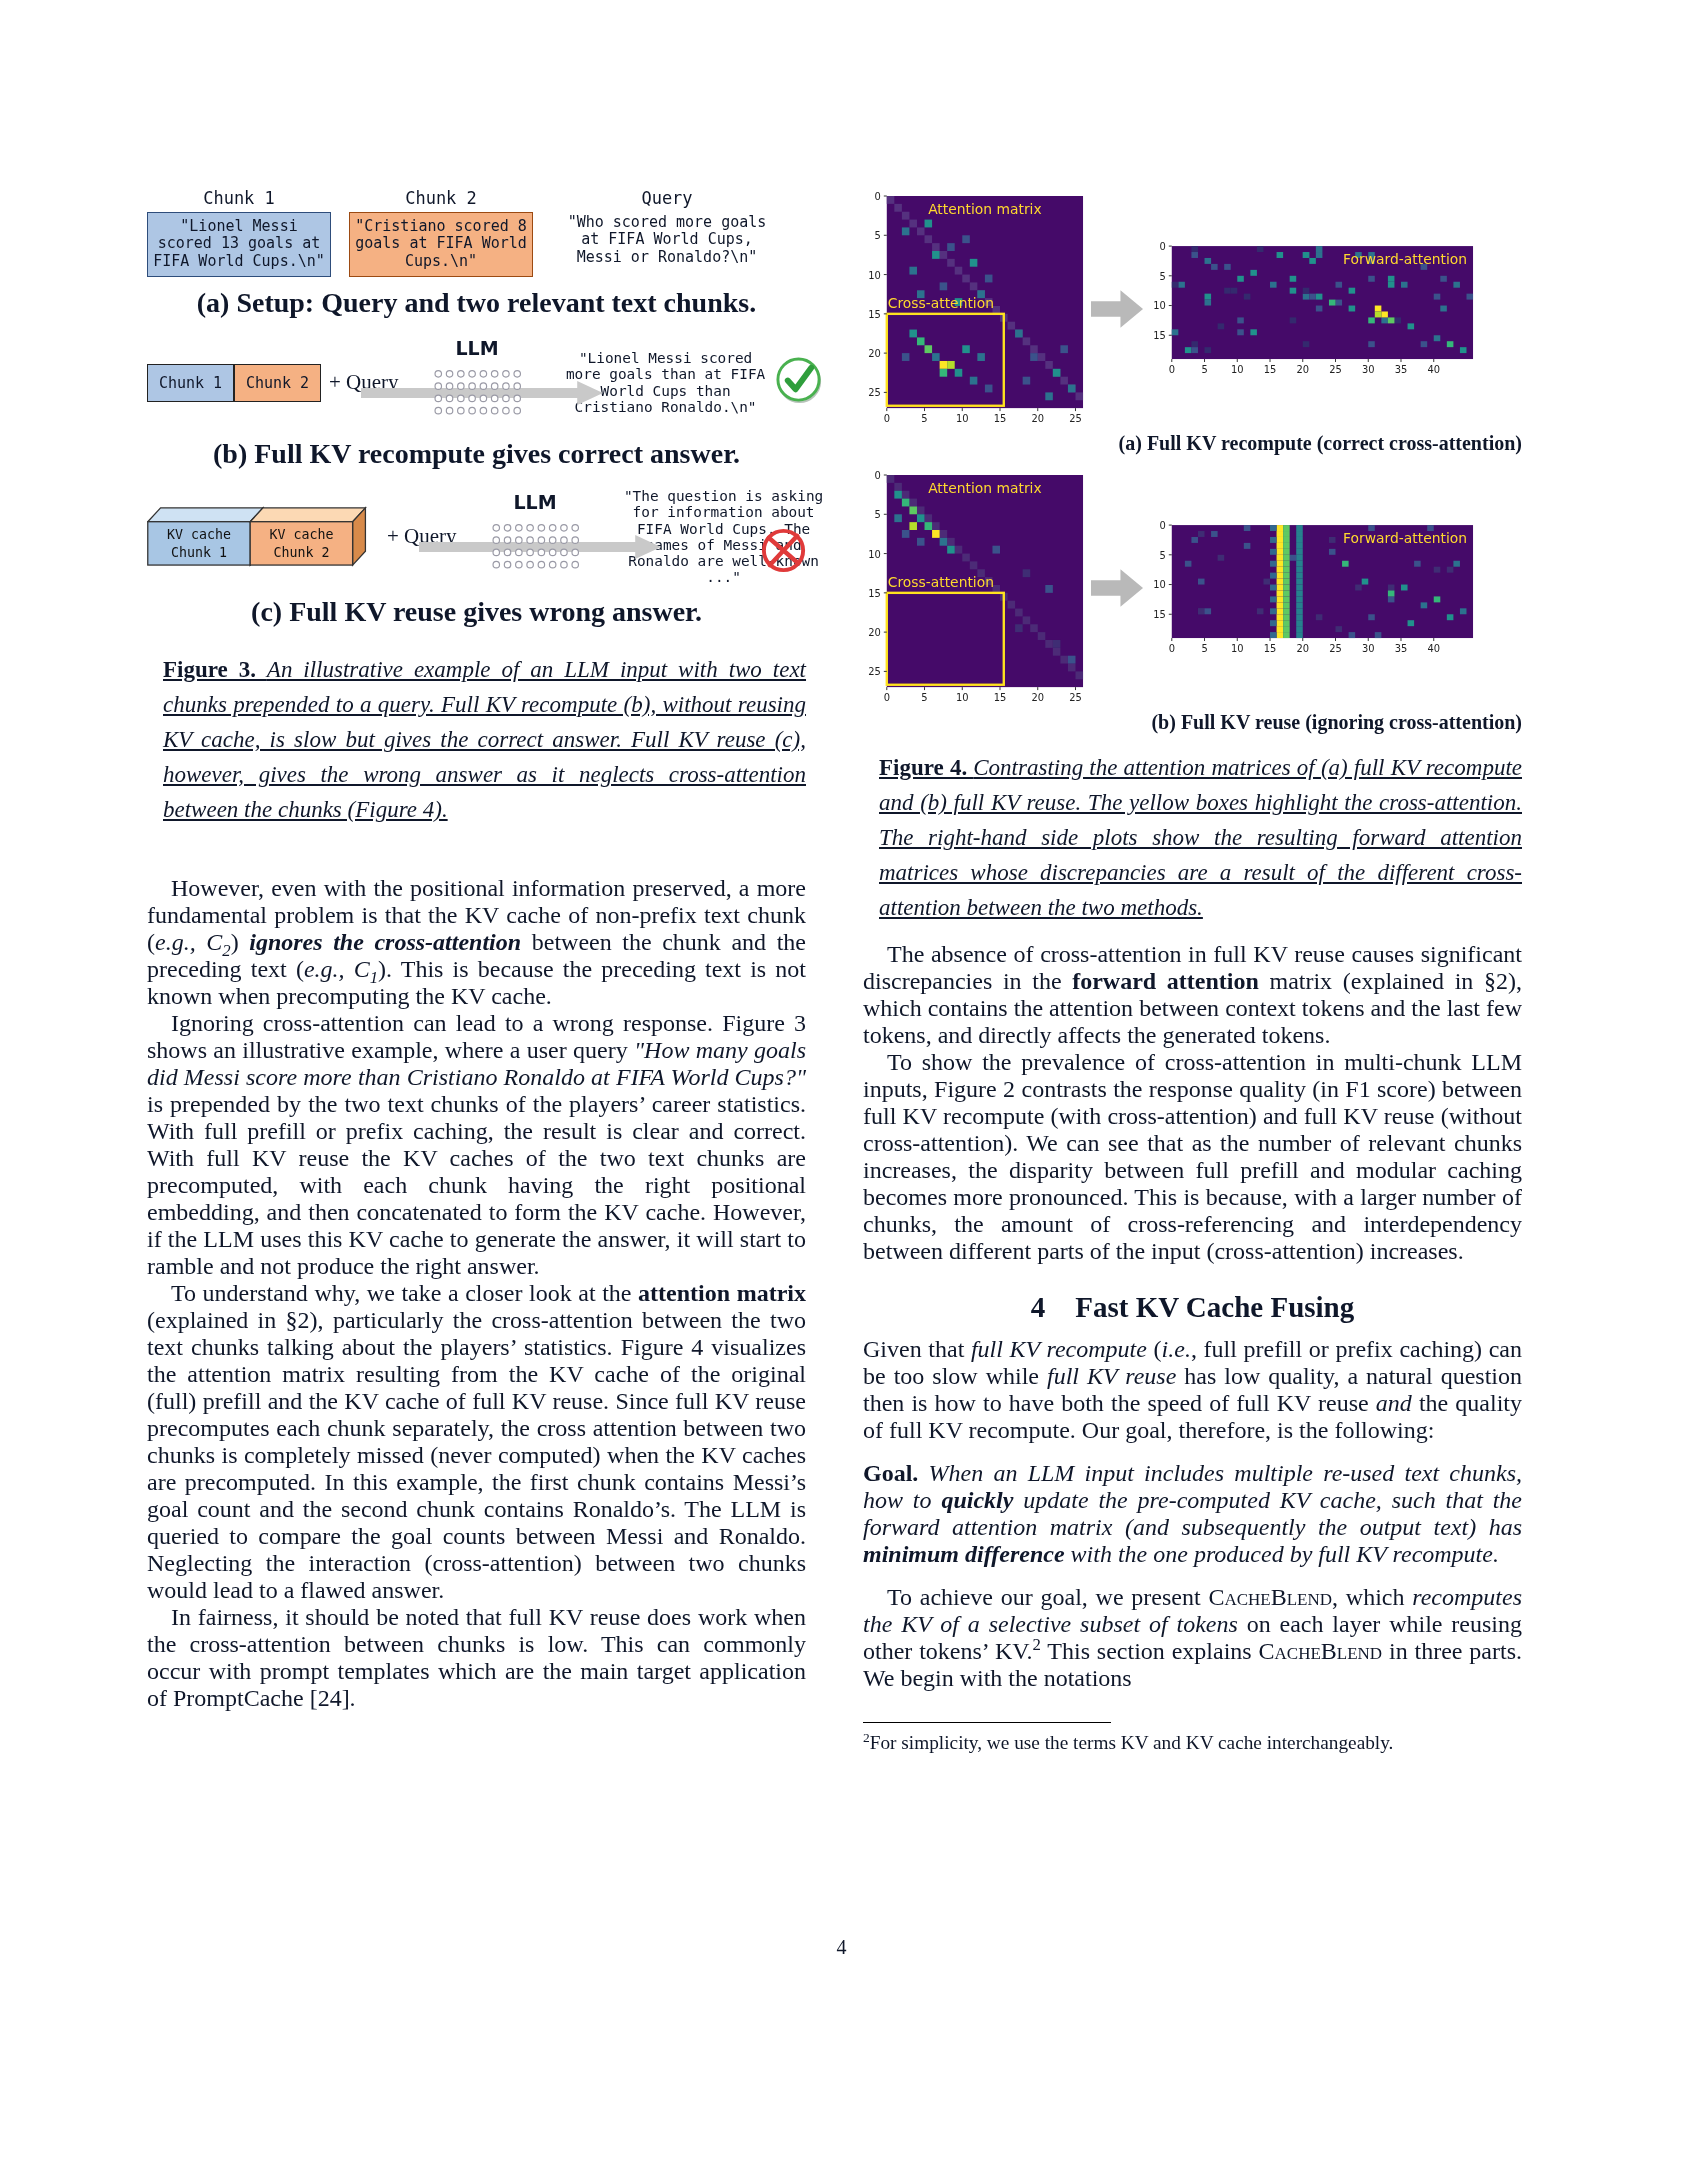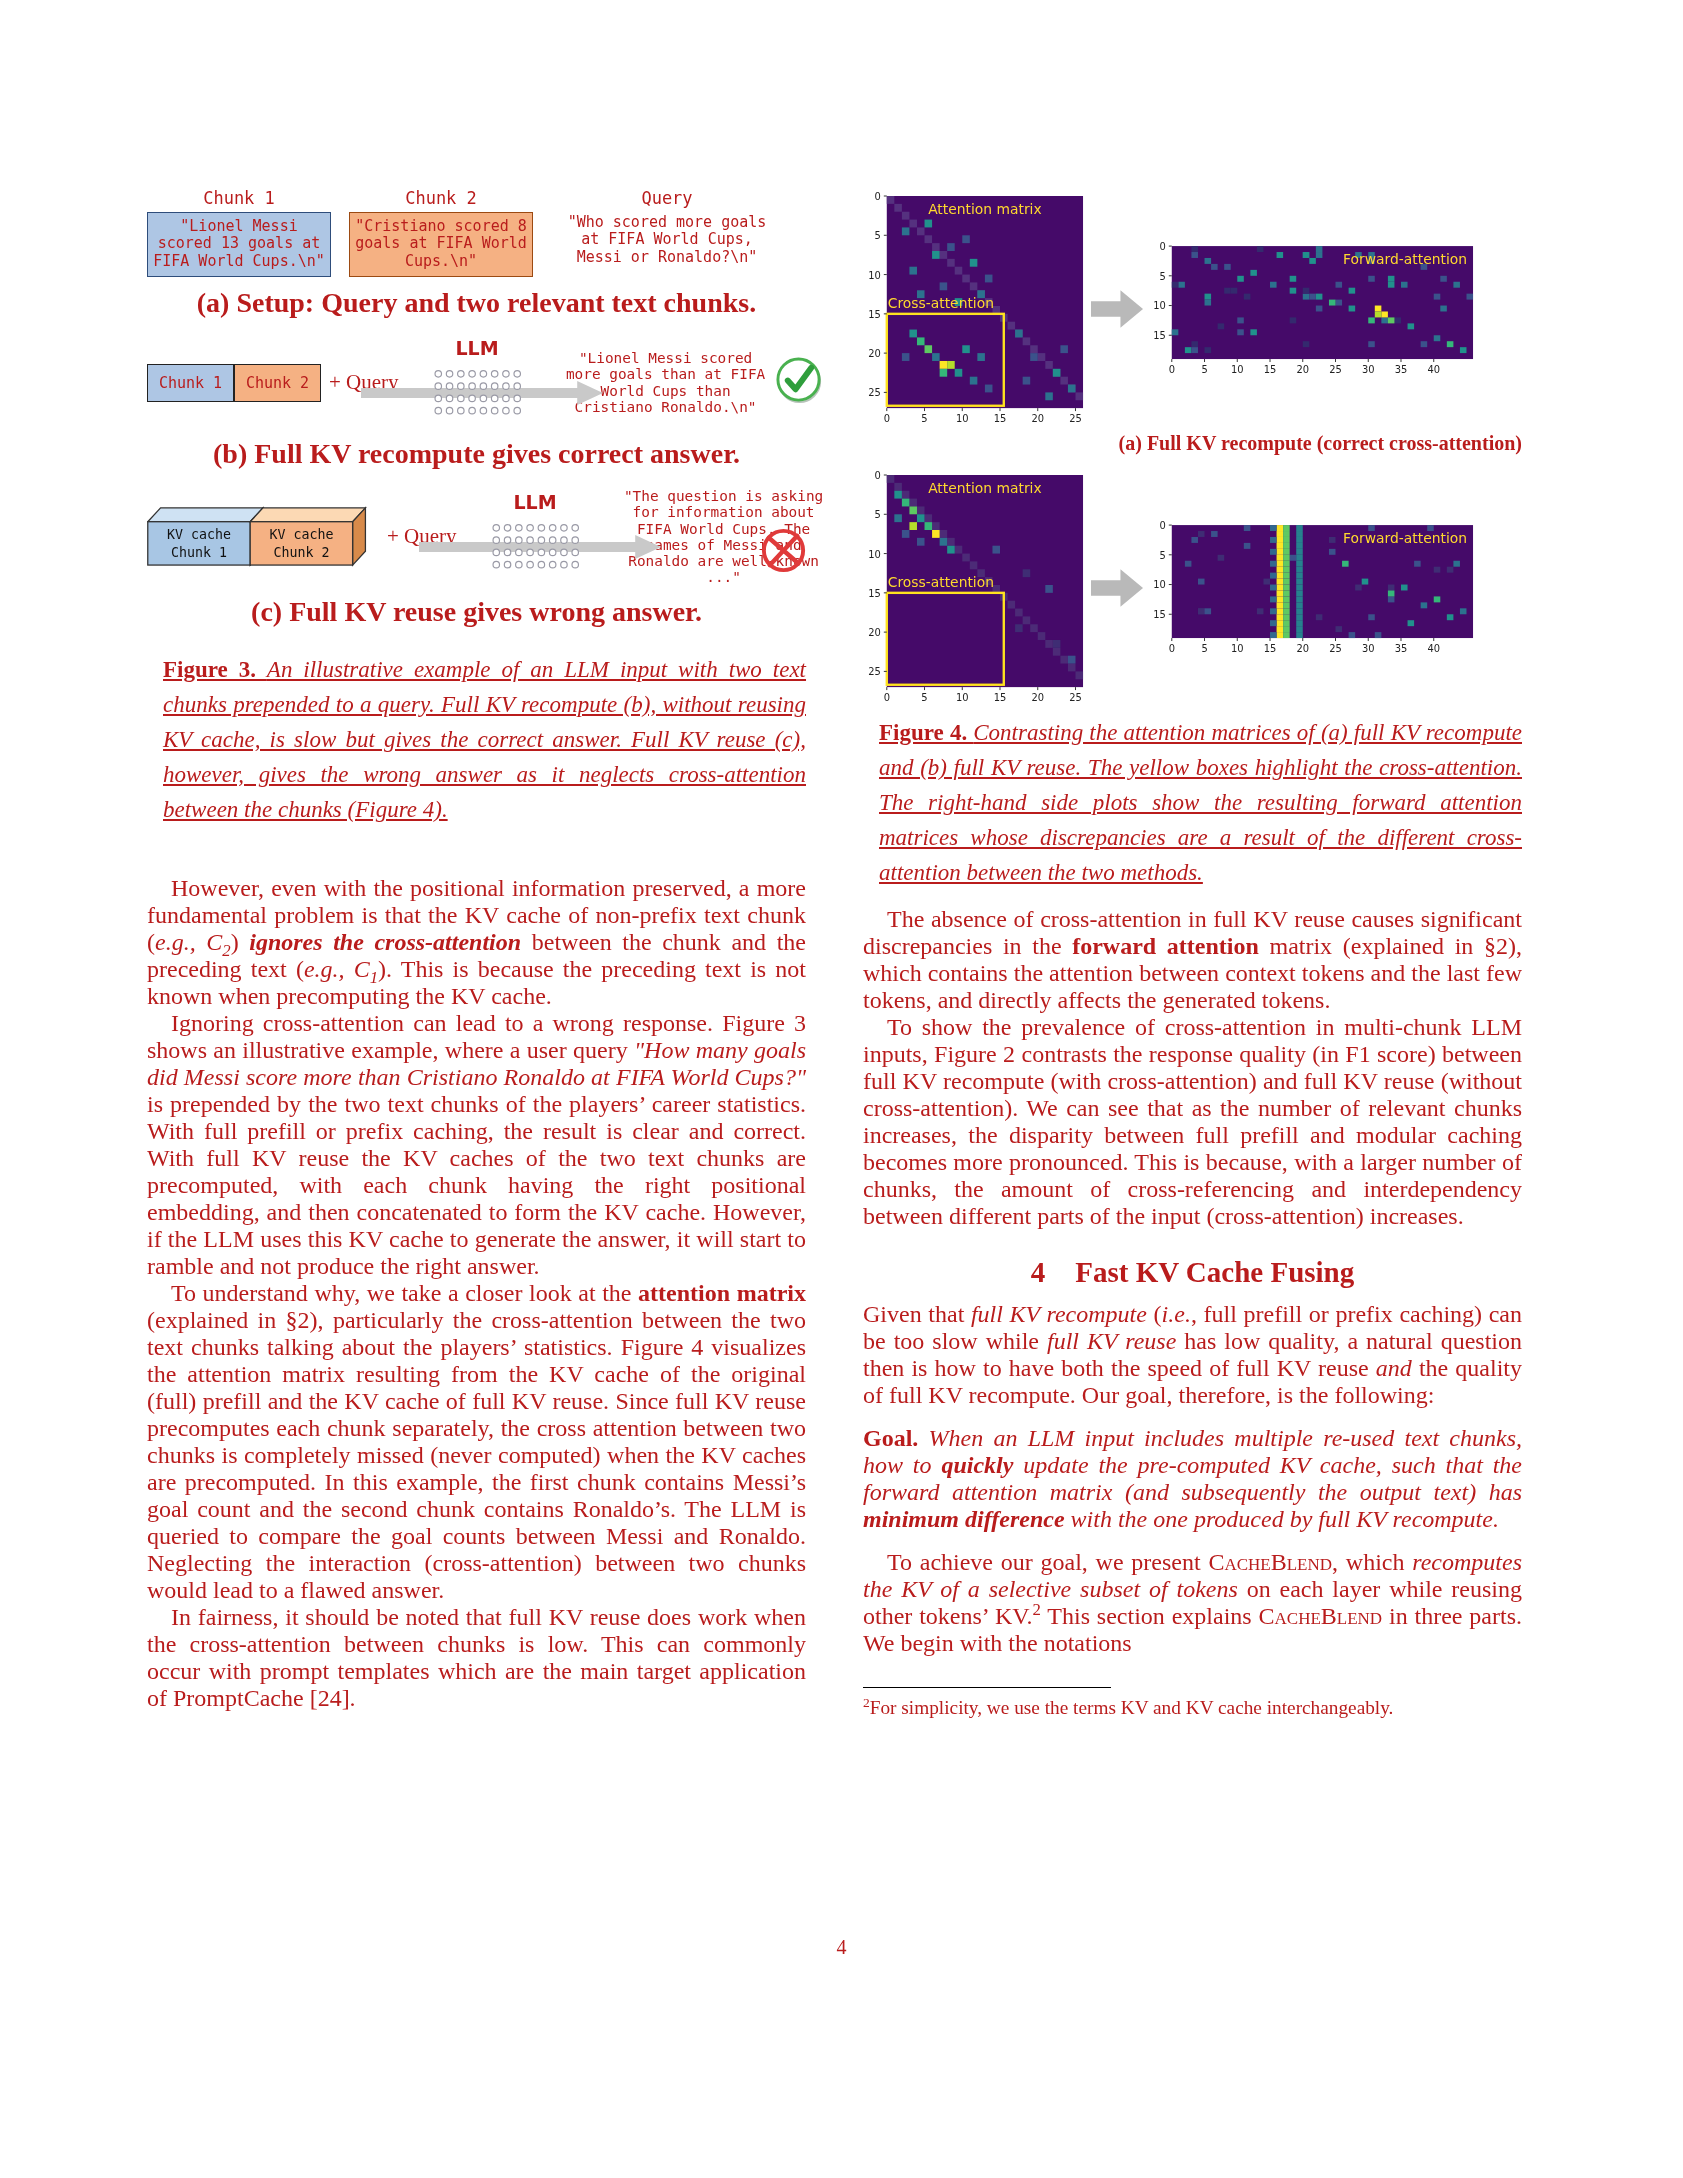--- a/index.html
+++ b/index.html
@@ -1,17 +1,17 @@
 <!DOCTYPE html>
 <html lang="en"><head>
 <meta charset="utf-8">
 <style>
   html,body{margin:0;padding:0;background:#ffffff;}
   .page{position:relative;width:1683px;height:2178px;background:#fff;overflow:hidden;
-        font-family:"Liberation Serif",serif;color:#b91c1c;}
+        font-family:"Liberation Serif",serif;color:#0f172a;}
   .col{position:absolute;top:188px;width:659px;}
   .col-left{left:147px;}
   .col-right{left:863px;}
 
   
   .body-par{font-size:24px;line-height:27px;text-align:justify;margin:0;hyphens:auto;}
   .indent{text-indent:24px;}
   .first-par{margin-top:48px;}
   .goal{margin:16px 0 16px 0;}
   .st-i{font-style:italic}
@@ -638,20 +638,21 @@
               <line x1="21" y1="4" x2="24" y2="4" stroke="#333" stroke-width="1"></line>
               <text x="18" y="8" fill="#222" font-size="10" text-anchor="end" font-family="DejaVu Sans, sans-serif">0</text>
               <line x1="21" y1="34" x2="24" y2="34" stroke="#333" stroke-width="1"></line>
               <text x="18" y="38" fill="#222" font-size="10" text-anchor="end" font-family="DejaVu Sans, sans-serif">5</text>
               <line x1="21" y1="64" x2="24" y2="64" stroke="#333" stroke-width="1"></line>
               <text x="18" y="68" fill="#222" font-size="10" text-anchor="end" font-family="DejaVu Sans, sans-serif">10</text>
               <line x1="21" y1="94" x2="24" y2="94" stroke="#333" stroke-width="1"></line>
               <text x="18" y="98" fill="#222" font-size="10" text-anchor="end" font-family="DejaVu Sans, sans-serif">15</text>
             </svg></div>
       </div>
+      <div class="fig4-subcap">(b) Full KV reuse (ignoring cross-attention)</div>
 
       <figcaption class="fig-caption" style="margin-top:10px;"><span class="st-b">Figure 4. </span><span class="st-i">Contrasting the attention matrices of (a) full KV recompute and (b) full KV reuse. The yellow boxes highlight the cross-attention. The right-hand side plots show the resulting forward attention matrices whose discrepancies are a result of the different cross-attention between the two methods.</span></figcaption>
     </figure>
 
     <p class="body-par indent" style="margin-top:16px;"><span>The absence of cross-attention in full KV reuse causes significant discrepancies in the </span><span class="st-b">forward attention</span><span> matrix (explained in §2), which contains the attention between context tokens and the last few tokens, and directly affects the generated tokens.</span></p>
     <p class="body-par indent"><span>To show the prevalence of cross-attention in multi-chunk LLM inputs, Figure 2 contrasts the response quality (in F1 score) between full KV recompute (with cross-attention) and full KV reuse (without cross-attention). We can see that as the number of relevant chunks increases, the disparity between full prefill and modular caching becomes more pronounced. This is because, with a larger number of chunks, the amount of cross-referencing and interdependency between different parts of the input (cross-attention) increases.</span></p>
 
     <h2 class="sec-heading"><span class="sec-num">4</span><span>Fast KV Cache Fusing</span></h2>
 
     <p class="body-par"><span>Given that </span><span class="st-i">full KV recompute</span><span> (</span><span class="st-i">i.e.</span><span>, full prefill or prefix caching) can be too slow while </span><span class="st-i">full KV reuse</span><span> has low quality, a natural question then is how to have both the speed of full KV reuse </span><span class="st-i">and</span><span> the quality of full KV recompute. Our goal, therefore, is the following:</span></p>

